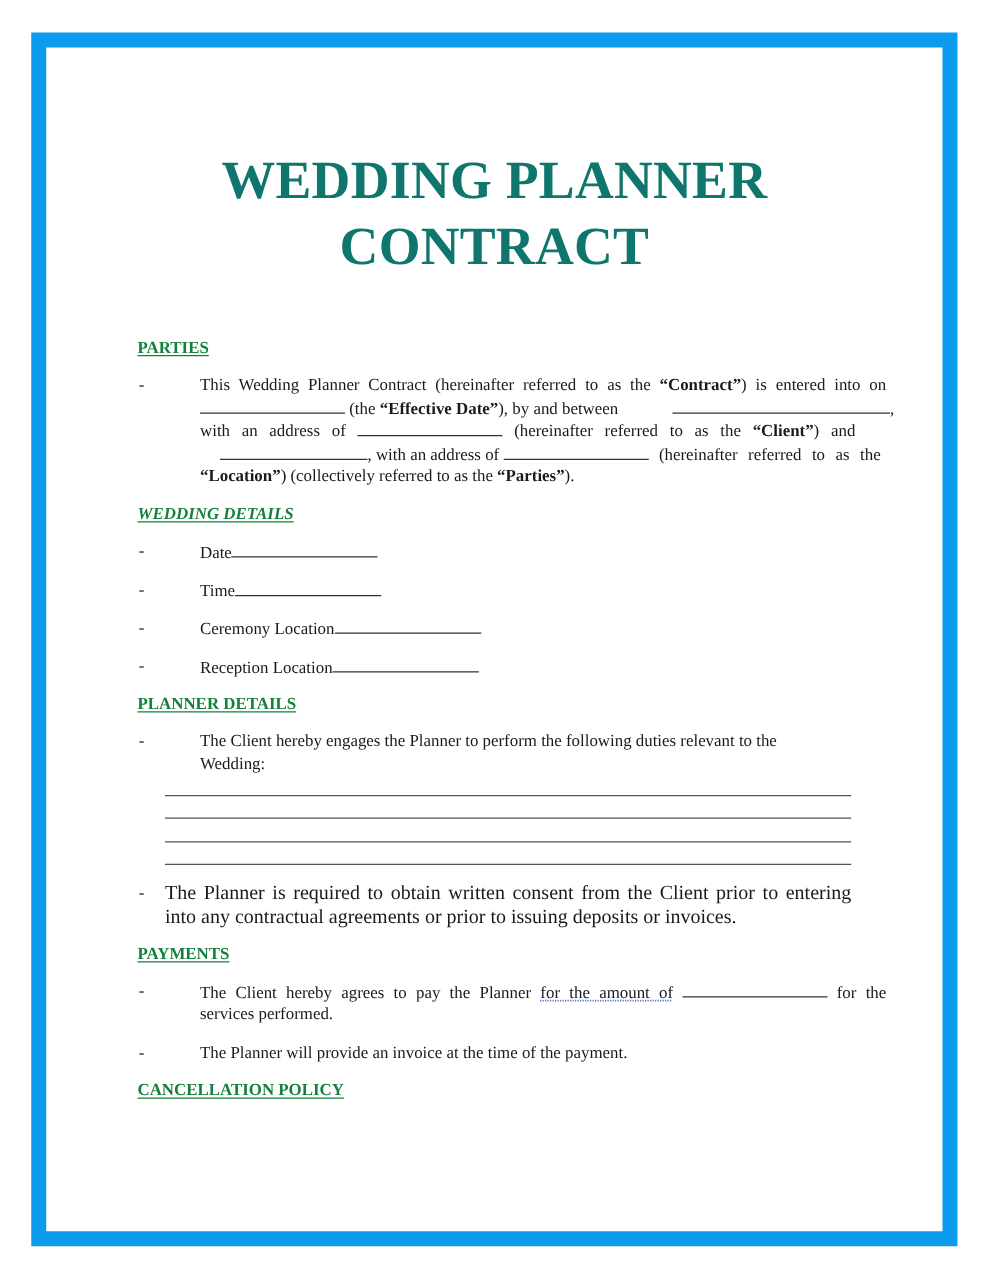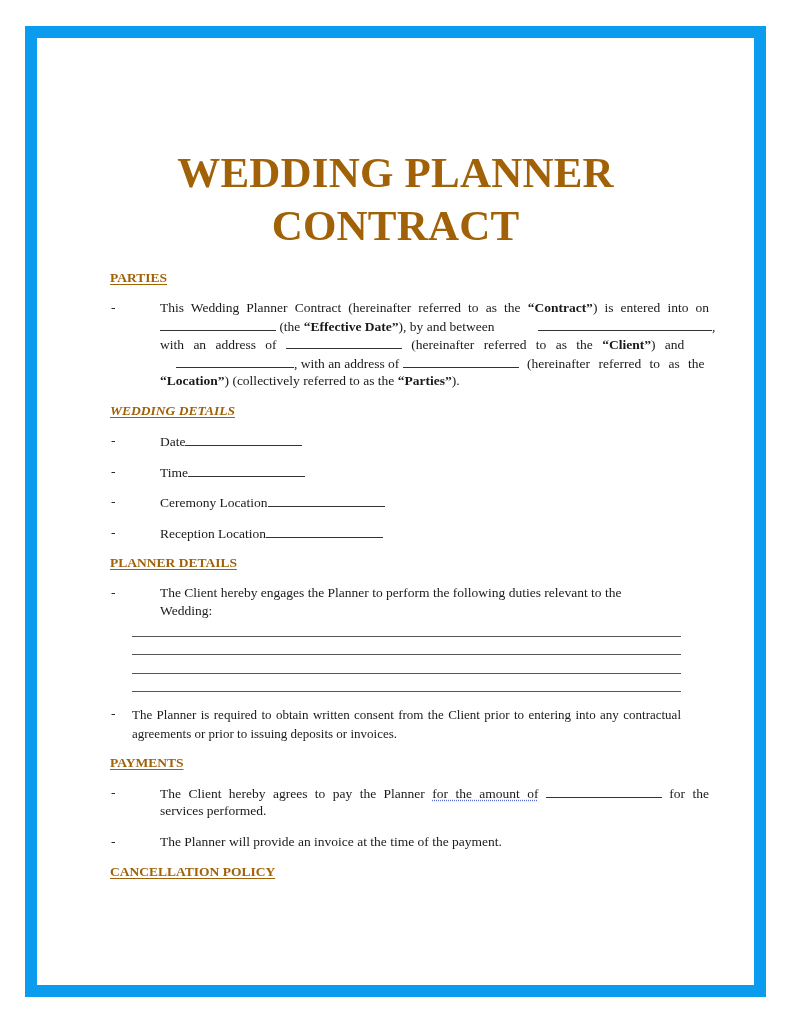--- a/index.html
+++ b/index.html
@@ -1,23 +1,23 @@
 <!DOCTYPE html>
 <html><head>
 <meta charset="utf-8">
 <style>
   html, body { margin:0; padding:0; background:#ffffff; }
   body { width:791px; height:1024px; position:relative; overflow:hidden; font-family:"Liberation Serif", serif; color:#1a1a1a; }
   .frame { position:absolute; left:25px; top:26px; width:741px; height:971px; box-sizing:border-box; border:12px solid #0b9bef; background:#fff; }
-  .title { position:absolute; left:0; width:791px; text-align:center; font-weight:bold; font-size:43px; line-height:52px; color:#a16207; letter-spacing:0.2px;margin-top:28px; }
+  .title { position:absolute; left:0; width:791px; text-align:center; font-weight:bold; font-size:43px; line-height:52px; color:#0f766e; letter-spacing:0.2px; }
   .t1 { top:119px; }
   .t2 { top:172px; }
-  .heading { position:absolute; left:110px; font-weight:bold; font-size:13.5px; text-decoration:underline; text-underline-offset:2px; color:#a16207; }
+  .heading { position:absolute; left:110px; font-weight:bold; font-size:13.5px; text-decoration:underline; text-underline-offset:2px; color:#15803d; }
   .dash { position:absolute; left:111px; font-size:13.5px; }
-  .para { position:absolute; left:132px; width:549px; font-size:13px; line-height:18.5px; text-align:justify; }
+  .para { position:absolute; left:132px; width:549px; font-size:16px; line-height:18.5px; text-align:justify; }
   .line { position:absolute; font-size:13.5px; white-space:nowrap;margin-left:28px; }
   .blank { display:inline-block; border-bottom:1px solid #333; height:12px; vertical-align:baseline; }
   .rule { position:absolute; left:132px; width:549px; height:0; border-top:1px solid #555; }
   b { font-weight:bold; }
   .dotted { text-decoration:underline dotted #5a6fd0; text-underline-offset:2px; }
 </style>
 </head>
 <body>
 
 <div class="frame"></div>

